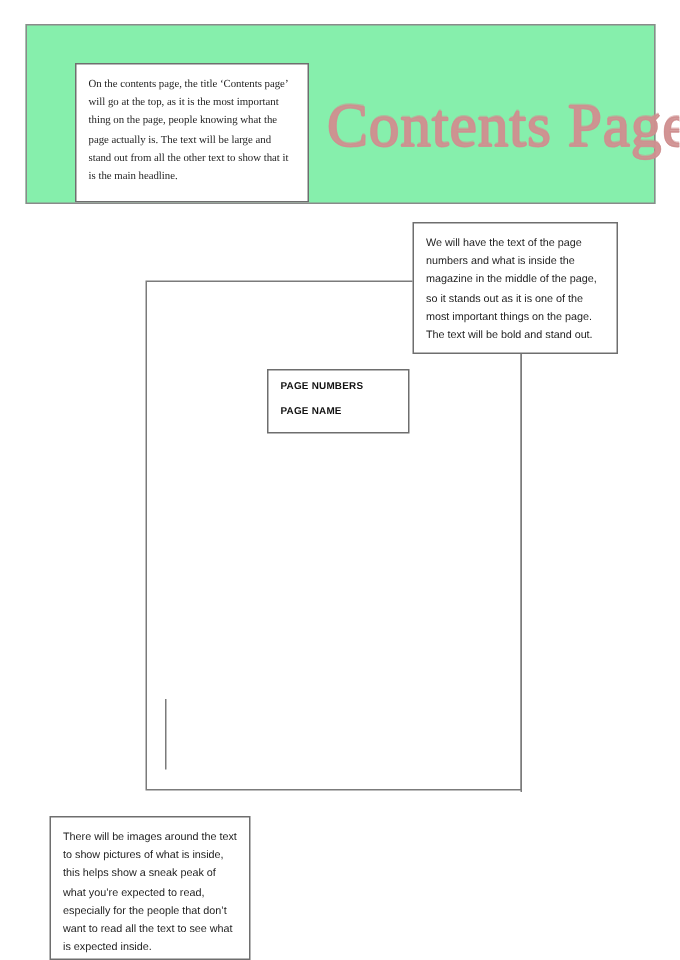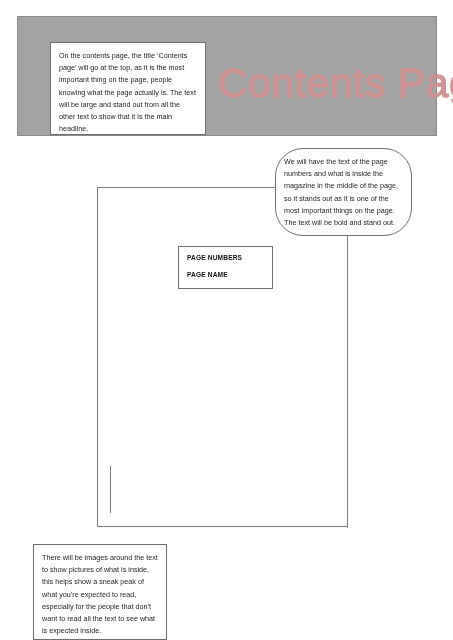--- a/index.html
+++ b/index.html
@@ -22,21 +22,22 @@
 
   
   .header-frame {
     position: absolute;
     left: 17px;
     top: 16px;
     width: 420px;
     height: 120px;
     border: 1px solid #8a8a8a;
     box-sizing: border-box;
-    background: #a3a3a3;
+    background: #86efac;
+    font-family: Liberation Serif, serif;
   }
 
   .note {
     position: absolute;
     box-sizing: border-box;
     border: 1px solid #6e6e6e;
     background: #ffffff;
     color: #1d1d1d;
     font-size: 7.2px;
     line-height: 12.2px;
@@ -101,21 +102,20 @@
   .box-page-fields .field-line { margin: 0 0 10px 0; }
   .box-page-fields .field-line:last-child { margin-bottom: 0; }
 
   
   .note-right {
     left: 275px;
     top: 148px;
     width: 137px;
     height: 88px;
     z-index: 4;
-    border-radius: 28px;
   }
 
   .note-bottom-left {
     left: 33px;
     top: 512px;
     width: 134px;
     height: 96px;
     z-index: 4;
     margin-top: 32px;
   }

